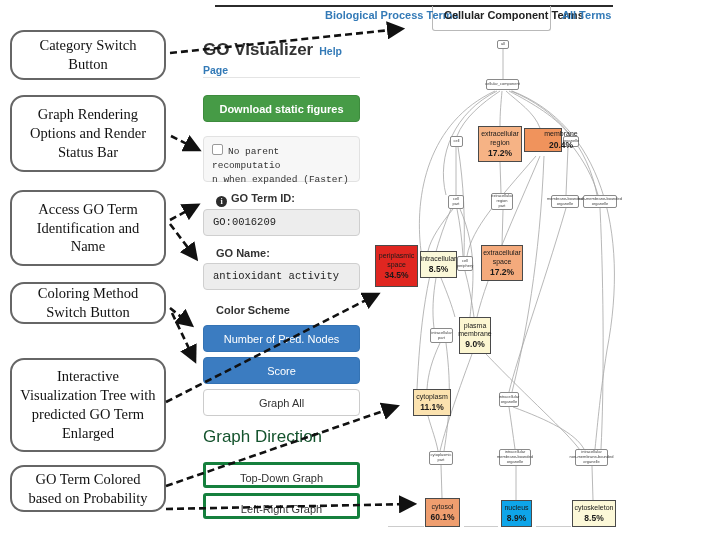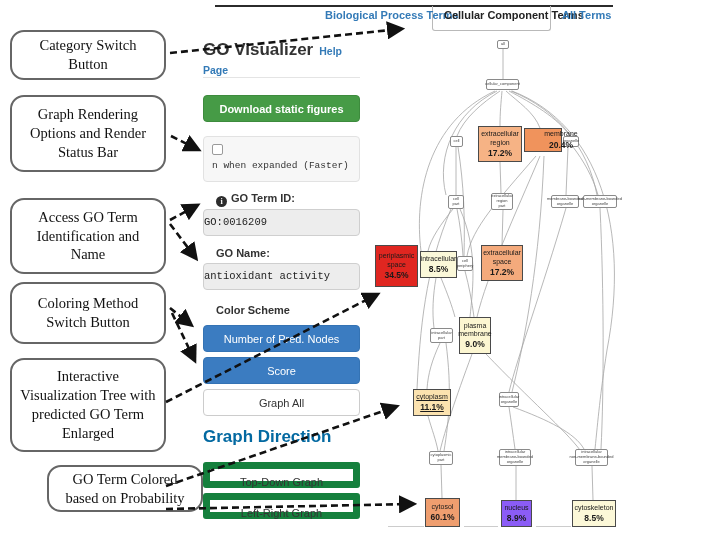--- a/index.html
+++ b/index.html
@@ -28,33 +28,33 @@
         font-family:"Liberation Mono",monospace;font-size:9.5px;color:#333;line-height:1.45;}
   .cbx{display:inline-block;width:9px;height:9px;background:#fff;border:1px solid #9a9a9a;
        border-radius:2px;vertical-align:-1px;margin-right:5px;}
   .fieldlabel{position:absolute;left:216px;font-size:11px;font-weight:bold;color:#333;}
   .info-ic{display:inline-block;width:11px;height:11px;border-radius:50%;background:#2d2d2d;color:#fff;
            font-size:8px;font-weight:bold;text-align:center;line-height:11px;margin-right:4px;
            font-family:"Liberation Serif",serif;vertical-align:-2px;}
   .input{position:absolute;left:203px;width:157px;height:27px;box-sizing:border-box;
          background:#ededed;border:1px solid #cfcfcf;border-radius:4px;
          font-family:"Liberation Mono",monospace;font-size:10.5px;color:#222;
-         line-height:25px;}
+         line-height:25px;padding-left:9px;}
   .btn-blue{height:27px;line-height:27px;background:#3b7cc1;color:#fff;border:1px solid #3473b4;}
   .btn-white{height:27px;line-height:27px;background:#fff;color:#333;border:1px solid #ccc;}
-  .btn-plain{height:26px;line-height:26px;background:#fff;color:#333;border:7px solid #15803d;border-radius:3px;}
-  .h2{position:absolute;left:203px;top:427px;font-size:17px;font-weight:bold;color:#0369a1;}
+  .btn-plain{height:26px;line-height:26px;background:#fff;color:#333;border:3px solid #15803d;border-radius:3px;}
+  .h2{position:absolute;left:203px;top:427px;font-size:17px;font-weight:normal;color:#14532d;}
 
   
   .callout{position:absolute;left:10px;width:156px;box-sizing:border-box;background:#fff;
            border:2px solid #666;border-radius:14px;display:flex;align-items:center;justify-content:center;
            text-align:center;font-family:"Liberation Serif",serif;font-size:14.5px;color:#111;
            line-height:1.3;padding:4px 8px;z-index:6;}
-  #co0{top:30px;height:50px;} #co1{top:95px;height:77px;} #co2{top:198px;height:76px;}
-  #co3{top:282px;height:62px;} #co4{top:358px;height:94px;} #co5{top:465px;height:47px;margin-left:37px;}
+  #co0{top:30px;height:50px;} #co1{top:95px;height:77px;} #co2{top:190px;height:76px;border-radius:13px;}
+  #co3{top:282px;height:42px;} #co4{top:358px;height:94px;} #co5{top:465px;height:47px;}
 
   
   #graph-edges{position:absolute;left:0;top:0;z-index:1;}
   #graph-nodes{position:absolute;left:0;top:0;width:720px;height:540px;z-index:2;pointer-events:none;}
   .gnode{position:absolute;box-sizing:border-box;display:flex;flex-direction:column;
          align-items:center;justify-content:center;text-align:center;pointer-events:auto;cursor:pointer;}
   .gnode.big{border:1px solid #4a4a4a;color:#1a1a1a;}
   .gnode.big .nlabel{font-size:7px;line-height:1.15;}
   .gnode.big .npct{font-size:8.5px;font-weight:bold;margin-top:1px;}
   .gnode.small{border:1px solid #8a8a8a;background:#fff;border-radius:2px;color:#444;}
@@ -76,21 +76,21 @@
   <span class="tab" id="tab3">All Terms</span>
 
   <div class="panel">
     <span class="app-title">GO Visualizer</span><span class="help-link">Help Page</span>
   </div>
   <div class="divider"></div>
 
   <div class="btn btn-green">Download static figures</div>
 
   <div class="well">
-    <span class="cbx"></span><br>
+    <span class="cbx"></span><span>No parent recomputatio</span><br>
     <span>n when expanded (Faster)</span>
   </div>
 
   <div class="fieldlabel" style="top:192px;">
     <span class="info-ic">i</span><span>GO Term ID:</span>
   </div>
   <div class="input" style="top:209px;">GO:0016209</div>
 
   <div class="fieldlabel" style="top:247px;">GO Name:</div>
   <div class="input" style="top:263px;">antioxidant activity</div>
@@ -227,29 +227,29 @@
       <div class="gnode big" style="left: 481px; top: 245px; width: 42px; height: 36px; background: rgb(244, 170, 124);">
         <span class="nlabel">extracellular</span>
         <span class="nlabel">space</span>
         <span class="npct">17.2%</span>
       </div>
       <div class="gnode big" style="left: 459px; top: 317px; width: 32px; height: 37px; background: rgb(252, 246, 209);">
         <span class="nlabel">plasma</span>
         <span class="nlabel">membrane</span>
         <span class="npct">9.0%</span>
       </div>
-      <div class="gnode big" style="left: 413px; top: 389px; width: 38px; height: 27px; background: rgb(251, 226, 175); text-decoration: underline;">
+      <div class="gnode big" style="left: 413px; top: 389px; width: 38px; height: 27px; background: rgb(251, 226, 175);">
         <span class="nlabel">cytoplasm</span>
         <span class="npct">11.1%</span>
       </div>
       <div class="gnode big" style="left: 425px; top: 498px; width: 35px; height: 29px; background: rgb(239, 158, 111);">
         <span class="nlabel">cytosol</span>
         <span class="npct">60.1%</span>
       </div>
-      <div class="gnode big" style="left: 501px; top: 500px; width: 31px; height: 27px; background: #8b5cf6;">
+      <div class="gnode big" style="left: 501px; top: 500px; width: 31px; height: 27px; background: #0ea5e9;">
         <span class="nlabel">nucleus</span>
         <span class="npct">8.9%</span>
       </div>
       <div class="gnode big" style="left: 572px; top: 500px; width: 44px; height: 27px; background: rgb(252, 248, 216);">
         <span class="nlabel">cytoskeleton</span>
         <span class="npct">8.5%</span>
       </div>
     </div>
 
   <div class="callout" id="co0">Category Switch Button</div>

